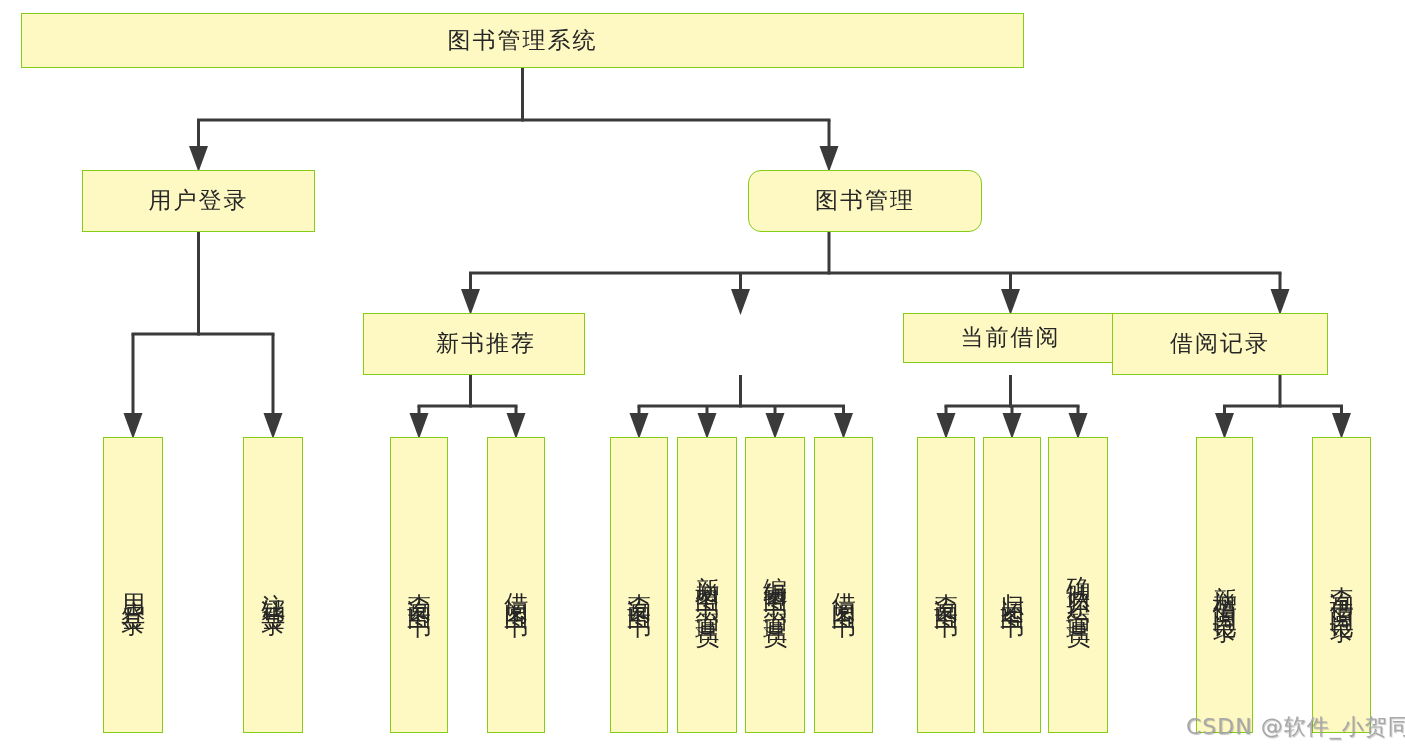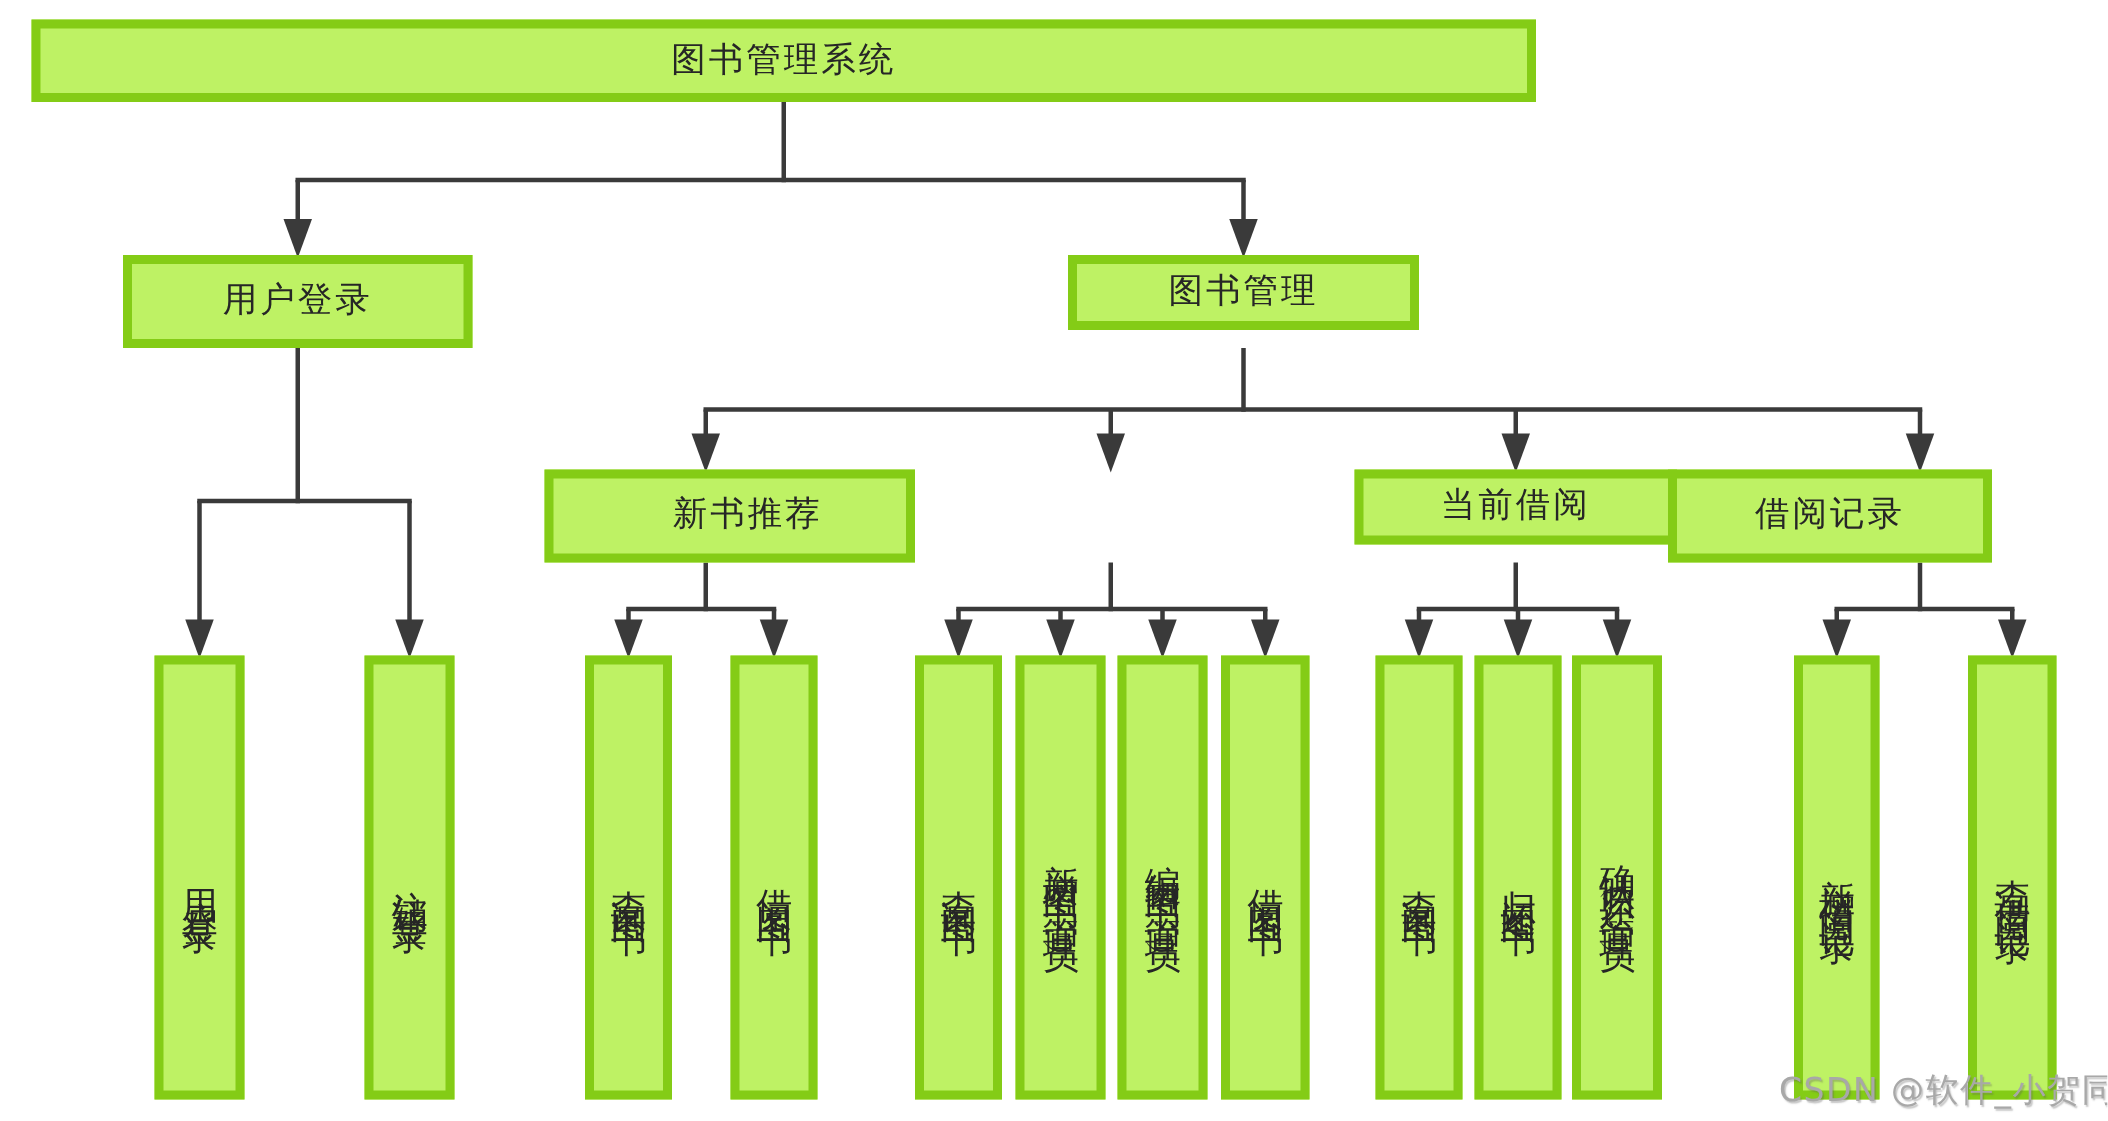--- a/index.html
+++ b/index.html
@@ -7,30 +7,31 @@
     position: relative;
     width: 1405px;
     height: 747px;
     background: #ffffff;
     font-family: "DejaVu Sans", "Liberation Sans", sans-serif;
     overflow: hidden;
   }
   .box {
     position: absolute;
     box-sizing: border-box;
-    border: 6px solid #84cc16;
-    background: #bef264;
+    border: 1px solid #84cc16;
+    background: #fef9c3;
     display: flex;
     align-items: center;
     justify-content: center;
     color: #262626;
     font-size: 23px;
     letter-spacing: 2px;
     text-align: center;
     line-height: 1.1;
+    font-family: Liberation Serif, serif;
   }
   .box.v {
     writing-mode: vertical-rl;
     font-size: 24px;
     letter-spacing: 7px;
     padding-top: 6px;
   }
   svg.connectors {
     position: absolute;
     left: 0; top: 0;
@@ -42,22 +43,22 @@
     top: 712px;
     font-size: 22px;
     color: #a8a8a8;
     letter-spacing: 1px;
     white-space: nowrap;
     text-shadow: 1px 1px 1px rgba(90,90,90,0.35);
   }
   
   #n-root   { left:21px;  top:13px;  width:1003px; height:55px; }
   #n-l2-0   { left:82px;  top:170px; width:233px;  height:62px; }
-  #n-l2-1   { left:712px; top:170px; width:234px;  height:50px; }
-  #n-l3-0   { left:363px; top:313px; width:247px;  height:62px;padding-left:24px; }
+  #n-l2-1   { left:748px; top:170px; width:234px;  height:62px;border-radius:13px; }
+  #n-l3-0   { left:363px; top:313px; width:222px;  height:62px;padding-left:24px; }
   #n-l3-1   { left:633px; top:313px; width:215px;  height:62px; }
   #n-l3-2   { left:903px; top:313px; width:215px;  height:50px; }
   #n-l3-3   { left:1112px;top:313px; width:216px;  height:62px; }
   .leaf     { top:437px; height:296px; }
   #leaf-0  { left:103px;  width:60px; }
   #leaf-1  { left:243px;  width:60px; }
   #leaf-2  { left:390px;  width:58px; }
   #leaf-3  { left:487px;  width:58px; }
   #leaf-4  { left:610px;  width:58px; }
   #leaf-5  { left:677px;  width:60px; }

